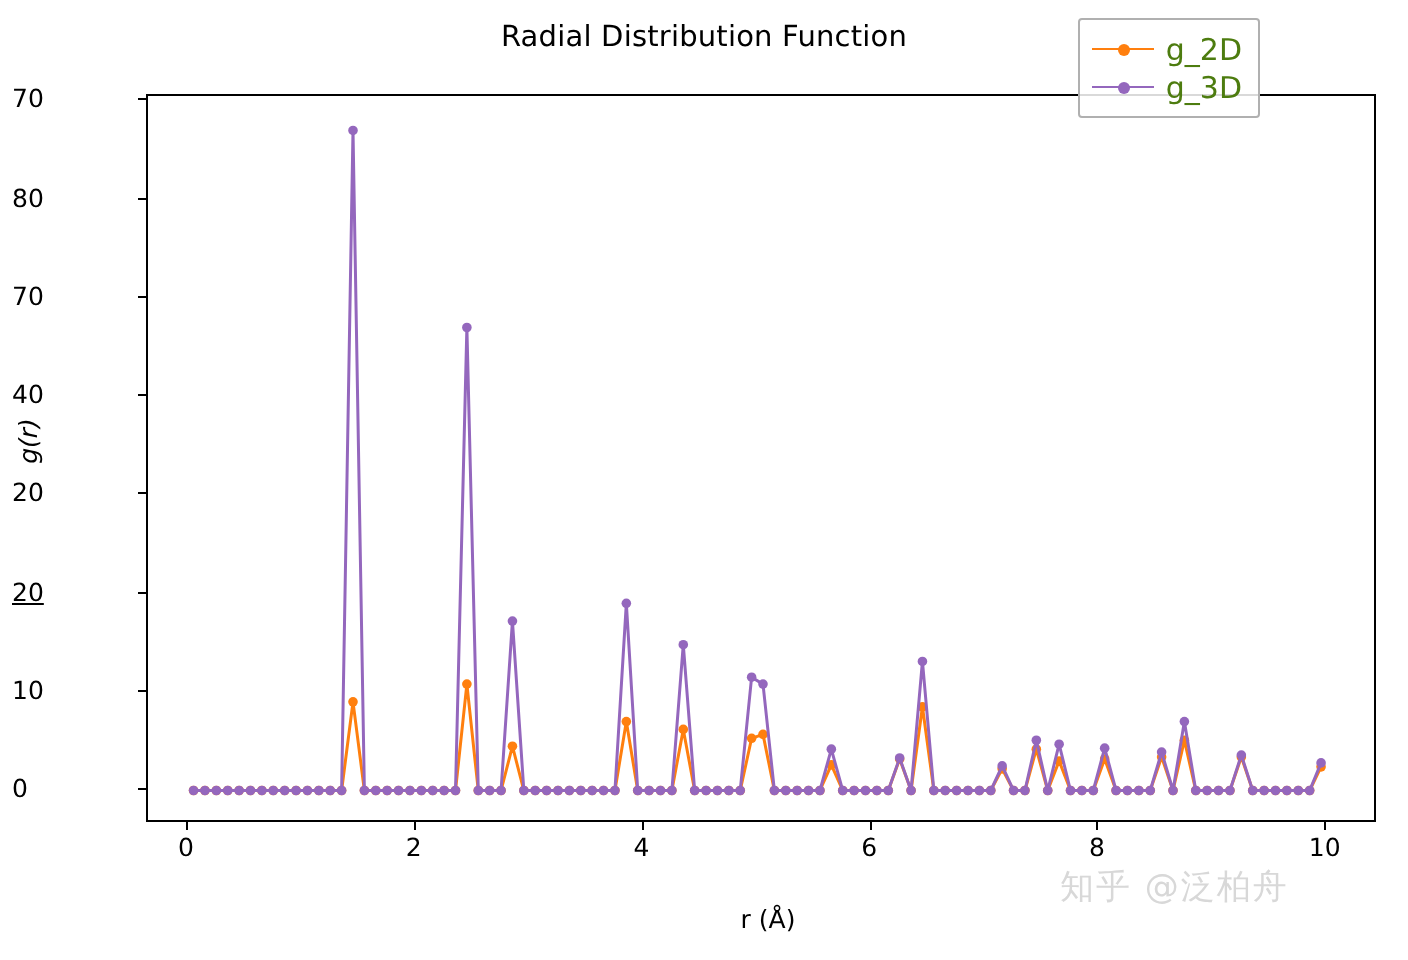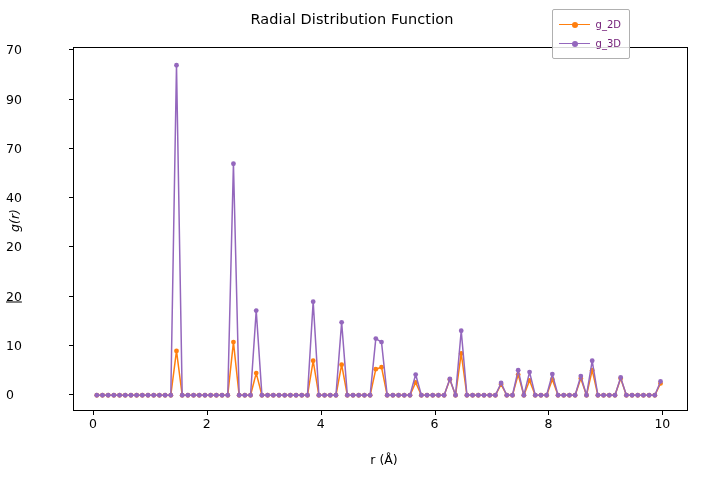--- a/index.html
+++ b/index.html
@@ -134,22 +134,22 @@
     width: 31px;
     height: 1.9px;
   }
   .legend-dot {
     position: absolute;
     left: 13px; top: 3px;
     width: 6px; height: 6px;
     border-radius: 50%;
   }
   .legend-text {
-    font-size: 10px;
-    color: #701a75;
+    font-size: 15px;
+    color: #4d7c0f;
   }
   #watermark {
     position: absolute;
     left: 530px;
     top: 432px;
     font-size: 17px;
     color: #d8d8d8;
     font-family: "DejaVu Sans", sans-serif;
     white-space: nowrap;
     letter-spacing: 1px;
@@ -162,21 +162,21 @@
 
   <div id="chart-title">Radial Distribution Function</div>
 
   <div id="ytick-wrap">
       <div class="ytick-label" style="top: 394.253px;">0</div>
       <div class="ytick-label" style="top: 344.997px;">10</div>
       <div class="ytick-label" style="top: 295.742px; text-decoration: underline;">20</div>
       <div class="ytick-label" style="top: 246.486px;">20</div>
       <div class="ytick-label" style="top: 197.23px;">40</div>
       <div class="ytick-label" style="top: 147.974px;">70</div>
-      <div class="ytick-label" style="top: 98.7185px;">90</div>
+      <div class="ytick-label" style="top: 98.7185px;">80</div>
       <div class="ytick-label" style="top: 49.4628px;">70</div>
     </div>
 
   <div id="plot-area">
     <svg id="plot-svg" viewBox="0 0 615 364" preserveAspectRatio="none">
         <g>
           <polyline points="22.78,347.25 28.47,347.25 34.17,347.25 39.86,347.25 45.56,347.25 51.25,347.25 56.94,347.25 62.64,347.25 68.33,347.25 74.03,347.25 79.72,347.25 85.42,347.25 91.11,347.25 96.81,347.25 102.50,302.92 108.19,347.25 113.89,347.25 119.58,347.25 125.28,347.25 130.97,347.25 136.67,347.25 142.36,347.25 148.06,347.25 153.75,347.25 159.44,294.06 165.14,347.25 170.83,347.25 176.53,347.25 182.22,325.09 187.92,347.25 193.61,347.25 199.31,347.25 205.00,347.25 210.69,347.25 216.39,347.25 222.08,347.25 227.78,347.25 233.47,347.25 239.17,312.77 244.86,347.25 250.56,347.25 256.25,347.25 261.94,347.25 267.64,316.71 273.33,347.25 279.03,347.25 284.72,347.25 290.42,347.25 296.11,347.25 301.81,321.15 307.50,319.18 313.19,347.25 318.89,347.25 324.58,347.25 330.28,347.25 335.97,347.25 341.67,334.45 347.36,347.25 353.06,347.25 358.75,347.25 364.44,347.25 370.14,347.25 375.83,331.49 381.53,347.25 387.22,305.39 392.92,347.25 398.61,347.25 404.31,347.25 410.00,347.25 415.69,347.25 421.39,347.25 427.08,336.42 432.78,347.25 438.47,347.25 444.17,326.57 449.86,347.25 455.56,332.48 461.25,347.25 466.94,347.25 472.64,347.25 478.33,331.49 484.03,347.25 489.72,347.25 495.42,347.25 501.11,347.25 506.81,330.51 512.50,347.25 518.19,322.13 523.89,347.25 529.58,347.25 535.28,347.25 540.97,347.25 546.67,330.51 552.36,347.25 558.06,347.25 563.75,347.25 569.44,347.25 575.14,347.25 580.83,347.25 586.53,335.43" fill="none" stroke="#ff7f0e" stroke-width="1.5" stroke-linejoin="round" stroke-linecap="round"></polyline>
           <circle cx="22.78" cy="347.25" r="2.4" fill="#ff7f0e"></circle>
           <circle cx="28.47" cy="347.25" r="2.4" fill="#ff7f0e"></circle>
           <circle cx="34.17" cy="347.25" r="2.4" fill="#ff7f0e"></circle>
@@ -397,20 +397,21 @@
     </div>
     <div class="legend-row">
       <span class="legend-swatch">
         <span class="legend-line" style="background: rgb(148, 103, 189);"></span>
         <span class="legend-dot" style="background: rgb(148, 103, 189);"></span>
       </span>
       <span class="legend-text">g_3D</span>
     </div>
   </div>
 
+  <div id="watermark">知乎 @泛柏舟</div>
 
 <div class="ytick-mark" style="top: 394.253px;"></div>
     <div class="ytick-mark" style="top: 344.997px;"></div>
     <div class="ytick-mark" style="top: 295.742px;"></div>
     <div class="ytick-mark" style="top: 246.486px;"></div>
     <div class="ytick-mark" style="top: 197.23px;"></div>
     <div class="ytick-mark" style="top: 147.974px;"></div>
     <div class="ytick-mark" style="top: 98.7185px;"></div>
     <div class="ytick-mark" style="top: 49.4628px;"></div>
     <div class="xtick-label" style="left: 92.9306px;">0</div>

